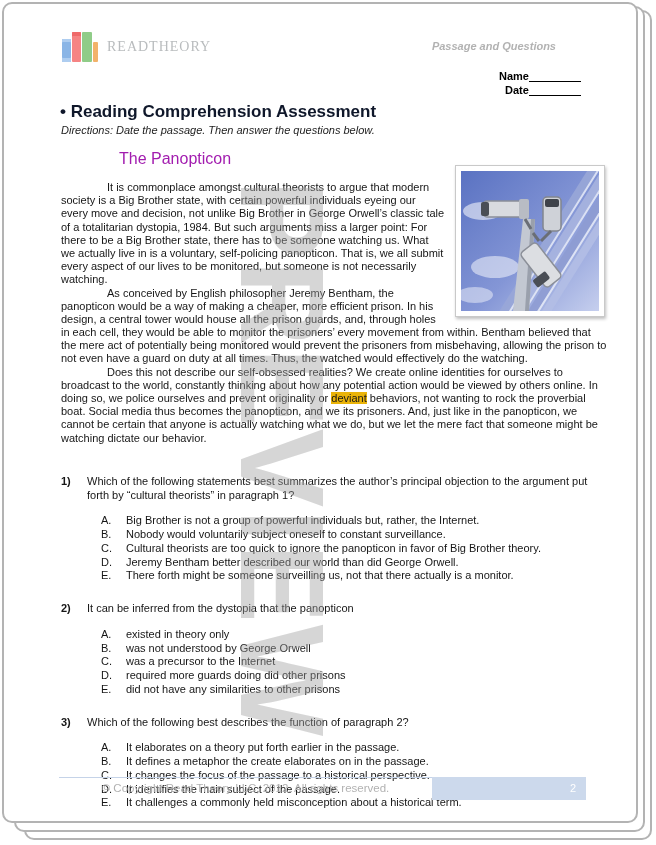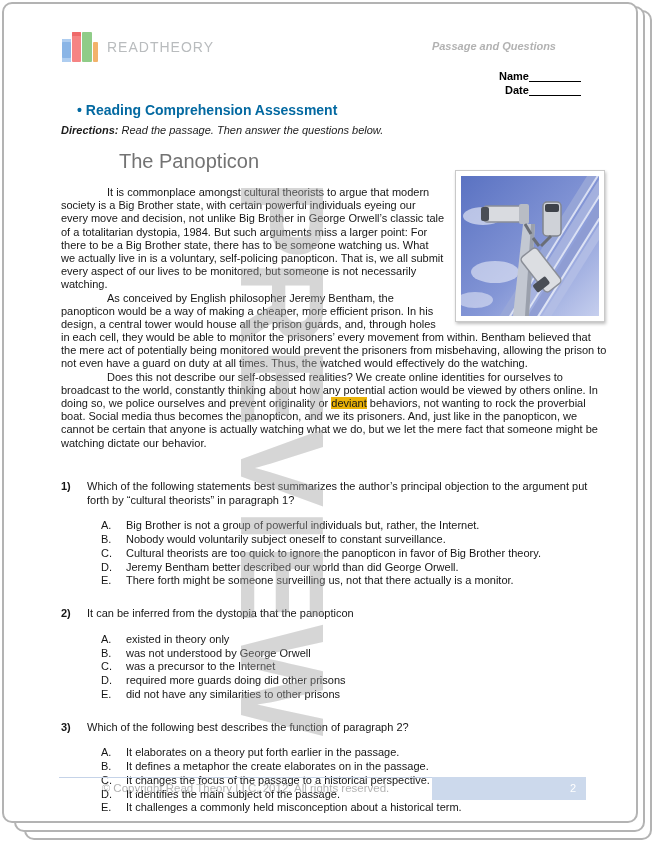--- a/index.html
+++ b/index.html
@@ -12,36 +12,36 @@
   .page-main  { position: absolute; left: 2px; top: 2px; right: 18px; bottom: 22px; background: #fff; border: 2px solid #b3b3b3; border-radius: 10px; overflow: hidden; }
 
   
   .logo-row { position: absolute; left: 58px; top: 26px; display: flex; align-items: flex-end; }
   .books { display: flex; align-items: flex-end; height: 32px; }
   .books .b { display: inline-block; margin-right: 1px; border-radius: 1px; }
   .b1 { width: 9px; height: 23px; background: #8ab5e6; box-shadow: inset 0 3px 0 #aecdf0, inset 0 -4px 0 #aecdf0; }
   .b2 { width: 9px; height: 30px; background: #f58484; box-shadow: inset 0 4px 0 #ef6a6a; }
   .b3 { width: 10px; height: 30px; background: #90cc88; }
   .b4 { width: 5px; height: 20px; background: #f2b26a; }
-  .brand-text { margin-left: 8px; color: #b9bcbe; font-size: 14px; letter-spacing: 1px; padding-bottom: 7px; }
+  .brand-text { margin-left: 8px; color: #b9bcbe; font-size: 14px; letter-spacing: 1px; padding-bottom: 7px; font-family: Liberation Serif, serif; }
 
   .header-right { position: absolute; right: 80px; top: 36px; color: #b2b2b2; font-size: 11px; font-weight: bold; font-style: italic; }
 
   .name-block { position: absolute; left: 453px; top: 66px; width: 124px; font-size: 11px; font-weight: bold; color: #000; }
   .nb-row { display: flex; align-items: flex-end; margin-bottom: 2px; margin-left: 42px; }
   .nb-row.date { padding-left: 6px; text-align: center; }
   .nb-line { flex: 1; border-bottom: 1.5px solid #000; height: 12px; }
 
-  .heading { position: absolute; left: 73px; top: 98px; font-size: 14px; font-weight: bold; color: #0369a1; }
+  .heading { position: absolute; left: 56px; top: 98px; font-size: 17px; font-weight: bold; color: #0f172a; }
   .directions { position: absolute; left: 57px; top: 120px; font-size: 11px; font-style: italic; color: #1c1c1c; }
-  .directions .dlab { font-weight: bold; text-align: center; }
+  .directions .dlab { font-weight: normal; text-align: center; }
 
   
   .content { position: absolute; left: 57px; top: 146px; width: 546px; color: #161616; }
-  .passage-title { margin-left: 58px; font-size: 20px; color: #737373; margin-bottom: 13px; }
+  .passage-title { margin-left: 58px; font-size: 16px; color: #a21caf; margin-bottom: 13px; }
 
   .photo-frame { float: right; width: 150px; height: 152px; margin: -16px 2px 4px 10px; background: #fff; border: 1px solid #c9c9c9; padding: 5px; box-shadow: 1px 2px 3px rgba(0,0,0,0.25); }
   .photo-frame svg { display: block; width: 138px; height: 140px; }
 
   .passage { font-size: 11px; line-height: 1.2; }
   .passage p { text-indent: 46px; }
   .hl { background: #eab308; }
 
   .questions { margin-top: 30px; }
   .question { margin-bottom: 19px; }
@@ -89,21 +89,21 @@
       </div>
       <div class="nb-row date">
         <span>Date</span>
         <span class="nb-line"></span>
       </div>
     </div>
 
     <div class="heading">• Reading Comprehension Assessment</div>
 
     <div class="directions">
-      <span class="dlab">Directions:</span><span> Read the passage. Then answer the questions below.</span>
+      <span class="dlab">Directions:</span><span> Date the passage. Then answer the questions below.</span>
     </div>
 
     <div class="content">
       <div class="passage-title">The Panopticon</div>
 
       <div class="passage">
         <span class="photo-frame">
           <svg viewBox="0 0 138 140">
             <defs>
               <linearGradient id="sky" x1="0" y1="0" x2="1" y2="1">

